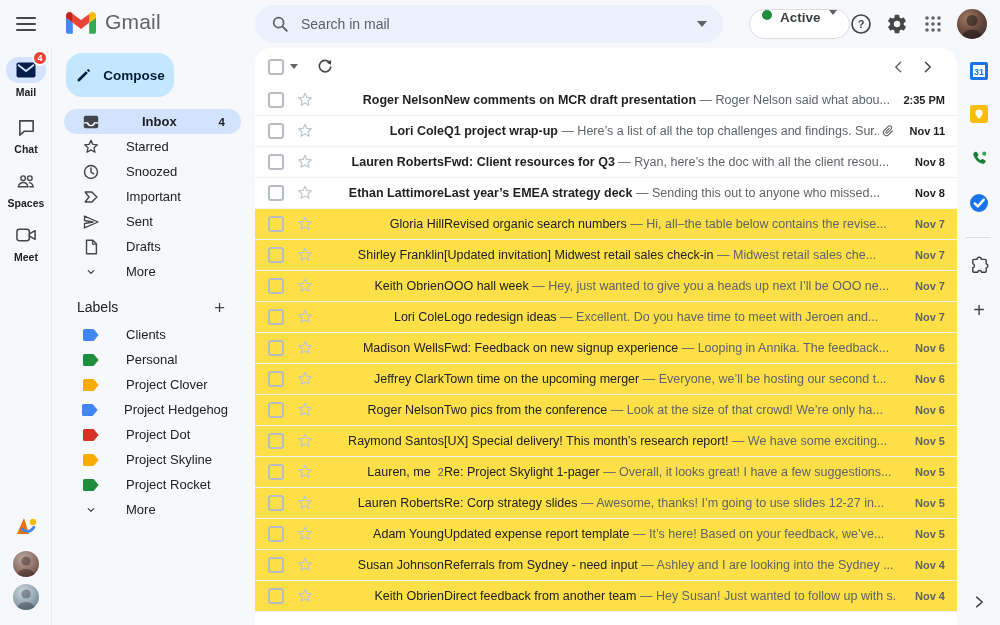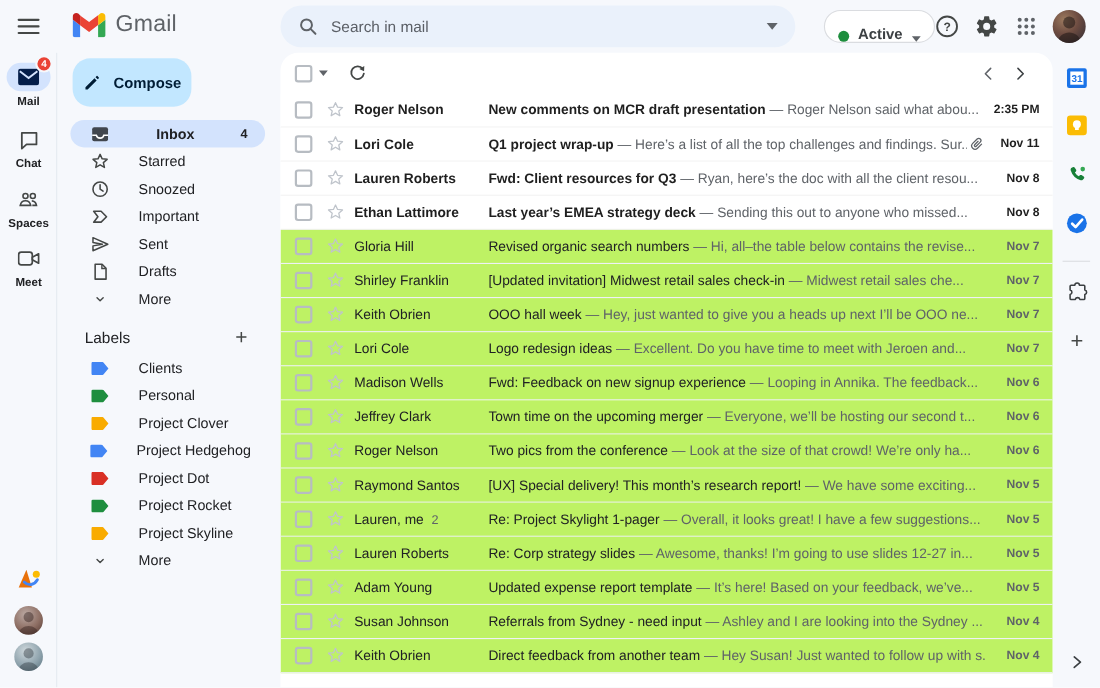--- a/index.html
+++ b/index.html
@@ -10,21 +10,21 @@
   
   .topbar { position:absolute; left:0; top:0; width:1000px; height:48px; display:flex; align-items:center; }
   .hamburger { position:absolute; left:14px; top:12px; width:24px; height:24px; display:flex; flex-direction:column; justify-content:center; gap:4px; cursor:pointer; padding:2px; }
   .hamburger i { display:block; height:2px; background:#444746; border-radius:1px; }
   .brand { position:absolute; left:66px; top:10px; display:flex; align-items:center; gap:9px; }
   .brand .wordmark { font-size:21px; color:#5f6368; letter-spacing:.2px; }
   .searchbar { position:absolute; left:255px; top:5px; width:468px; height:38px; background:#eaf1fb; border-radius:19px; display:flex; align-items:center; padding:0 16px; gap:12px; }
   .searchbar input { flex:1; border:none; outline:none; background:transparent; font-size:14px; color:#202124; font-family:inherit; }
   .searchbar input::placeholder { color:#5b5f66; }
   .caret { width:0; height:0; border-left:5px solid transparent; border-right:5px solid transparent; border-top:6px solid #5f6368; }
-  .status-pill { position:absolute; left:749px; top:9px; height:30px; padding:0 12px; border:1px solid #dadce0; background:#fff; border-radius:15px; display:flex; align-items:flex-end; gap:8px; cursor:pointer; }
+  .status-pill { position:absolute; left:749px; top:9px; height:30px; padding:0 12px; border:1px solid #dadce0; background:#fff; border-radius:15px; display:flex; align-items:flex-start; gap:8px; cursor:pointer; }
   .status-dot { width:10px; height:10px; border-radius:50%; background:#1e8e3e; }
   .status-label { font-size:13.5px; font-weight:600; color:#3c4043; }
   .status-pill .caret { border-left-width:4px; border-right-width:4px; border-top-width:5px; }
   .tb-icon { position:absolute; top:10px; width:28px; height:28px; display:flex; align-items:center; justify-content:center; cursor:pointer; }
   .avatar-top { position:absolute; left:957px; top:9px; width:30px; height:30px; border-radius:50%; background:radial-gradient(circle at 35% 30%, #9c7a5f 0%, #6d4c41 45%, #2d2a33 100%); cursor:pointer; overflow:hidden; }
   .avatar-top svg, .rail-avatar svg { position:absolute; left:0; top:0; }
 
   
   .rail { position:absolute; left:0; top:48px; width:52px; height:577px; border-right:1px solid #e6eaf1; }
   .rail-item { width:52px; display:flex; flex-direction:column; align-items:center; cursor:pointer; }
@@ -53,24 +53,24 @@
 
   
   .main { position:absolute; left:255px; top:48px; width:702px; height:577px; background:#fff; border-radius:16px 16px 0 0; overflow:hidden; }
   .toolbar { height:37px; display:flex; align-items:center; padding:0 16px 0 13px; }
   .cb { width:16px; height:16px; border:2px solid #b7bcc2; border-radius:3px; cursor:pointer; flex:none; }
   .toolbar .caret { margin-left:6px; border-left-width:4px; border-right-width:4px; border-top-width:5px; cursor:pointer; }
   .toolbar .refresh { margin-left:18px; cursor:pointer; display:flex; }
   .toolbar .spacer { flex:1; }
   .pg { width:28px; height:28px; display:flex; align-items:center; justify-content:center; cursor:pointer; }
   .rows { }
-  .row { display:flex; align-items:center; height:31px; padding:0 12px 0 13px; background:#bef264; border-bottom:1px solid #eef1f6; cursor:pointer; }
+  .row { display:flex; align-items:center; height:31px; padding:0 12px 0 13px; background:#fde047; border-bottom:1px solid #eef1f6; cursor:pointer; }
   .row.unread { background:#fff; border-bottom-color:#f1f1f1; }
   .row .star { margin:0 8px 0 12px; display:flex; flex:none; }
-  .sender { width:122px; flex:none; font-size:12.5px; color:#202124; white-space:nowrap; overflow:hidden; display:flex; align-items:baseline; gap:7px; }
+  .sender { width:122px; flex:none; font-size:12.5px; color:#202124; white-space:nowrap; overflow:hidden; display:flex; align-items:baseline; gap:7px;justify-content:flex-end; }
   .sender .cnt { font-size:11.5px; color:#5f6368; }
   .subjline { flex:1; min-width:0; white-space:nowrap; overflow:hidden; text-overflow:clip; font-size:12.5px; color:#202124; padding-right:8px; }
   .snippet { color:#5f6368;margin-top:20px; }
   .clip { width:18px; flex:none; display:flex; justify-content:center; }
   .date { flex:none; min-width:48px; text-align:right; font-size:11px; font-weight:600; color:#5f6368; white-space:nowrap; }
   .row.unread .sender, .row.unread .subject, .row.unread .date { font-weight:700; color:#1f1f1f; }
 
   
   .sidepanel { position:absolute; left:957px; top:48px; width:43px; height:577px; }
   .sp-icon { position:absolute; left:10px; width:24px; height:24px; display:flex; align-items:center; justify-content:center; cursor:pointer; }
@@ -351,35 +351,35 @@
         <div class="nav-item">
           <span class="ni-icon" style="margin-right: 26px; color: rgb(217, 48, 37);">
             <svg width="16" height="12" viewBox="0 0 16 12">
               <path d="M1.5 0h8.2c.5 0 1 .22 1.32.6L15.6 6l-4.58 5.4a1.7 1.7 0 0 1-1.3.6H1.5A1.5 1.5 0 0 1 0 10.5v-9A1.5 1.5 0 0 1 1.5 0z" fill="currentColor"></path>
             </svg>
           </span>
           <span class="ni-label">Project Dot</span>
         </div>
 
         <div class="nav-item">
+          <span class="ni-icon" style="margin-right: 26px; color: rgb(249, 171, 0);">
+            <svg width="16" height="12" viewBox="0 0 16 12">
+              <path d="M1.5 0h8.2c.5 0 1 .22 1.32.6L15.6 6l-4.58 5.4a1.7 1.7 0 0 1-1.3.6H1.5A1.5 1.5 0 0 1 0 10.5v-9A1.5 1.5 0 0 1 1.5 0z" fill="currentColor"></path>
+            </svg>
+          </span>
+          <span class="ni-label">Project Skyline</span>
+        </div>
+
+        <div class="nav-item">
           <span class="ni-icon" style="margin-right: 26px; color: rgb(30, 142, 62);">
             <svg width="16" height="12" viewBox="0 0 16 12">
               <path d="M1.5 0h8.2c.5 0 1 .22 1.32.6L15.6 6l-4.58 5.4a1.7 1.7 0 0 1-1.3.6H1.5A1.5 1.5 0 0 1 0 10.5v-9A1.5 1.5 0 0 1 1.5 0z" fill="currentColor"></path>
             </svg>
           </span>
           <span class="ni-label">Project Rocket</span>
-        </div>
-
-        <div class="nav-item">
-          <span class="ni-icon" style="margin-right: 26px; color: rgb(249, 171, 0);">
-            <svg width="16" height="12" viewBox="0 0 16 12">
-              <path d="M1.5 0h8.2c.5 0 1 .22 1.32.6L15.6 6l-4.58 5.4a1.7 1.7 0 0 1-1.3.6H1.5A1.5 1.5 0 0 1 0 10.5v-9A1.5 1.5 0 0 1 1.5 0z" fill="currentColor"></path>
-            </svg>
-          </span>
-          <span class="ni-label">Project Skyline</span>
         </div>
       </div>
 
     <div class="nav-item" style="margin-top:0;">
       <span class="ni-icon">
         <svg width="14" height="14" viewBox="0 0 20 20">
             <polyline points="6,8 10,12 14,8" fill="none" stroke="#444746" stroke-width="1.8" stroke-linecap="round" stroke-linejoin="round"></polyline>
           </svg>
       </span>
       <span class="ni-label">More</span>

